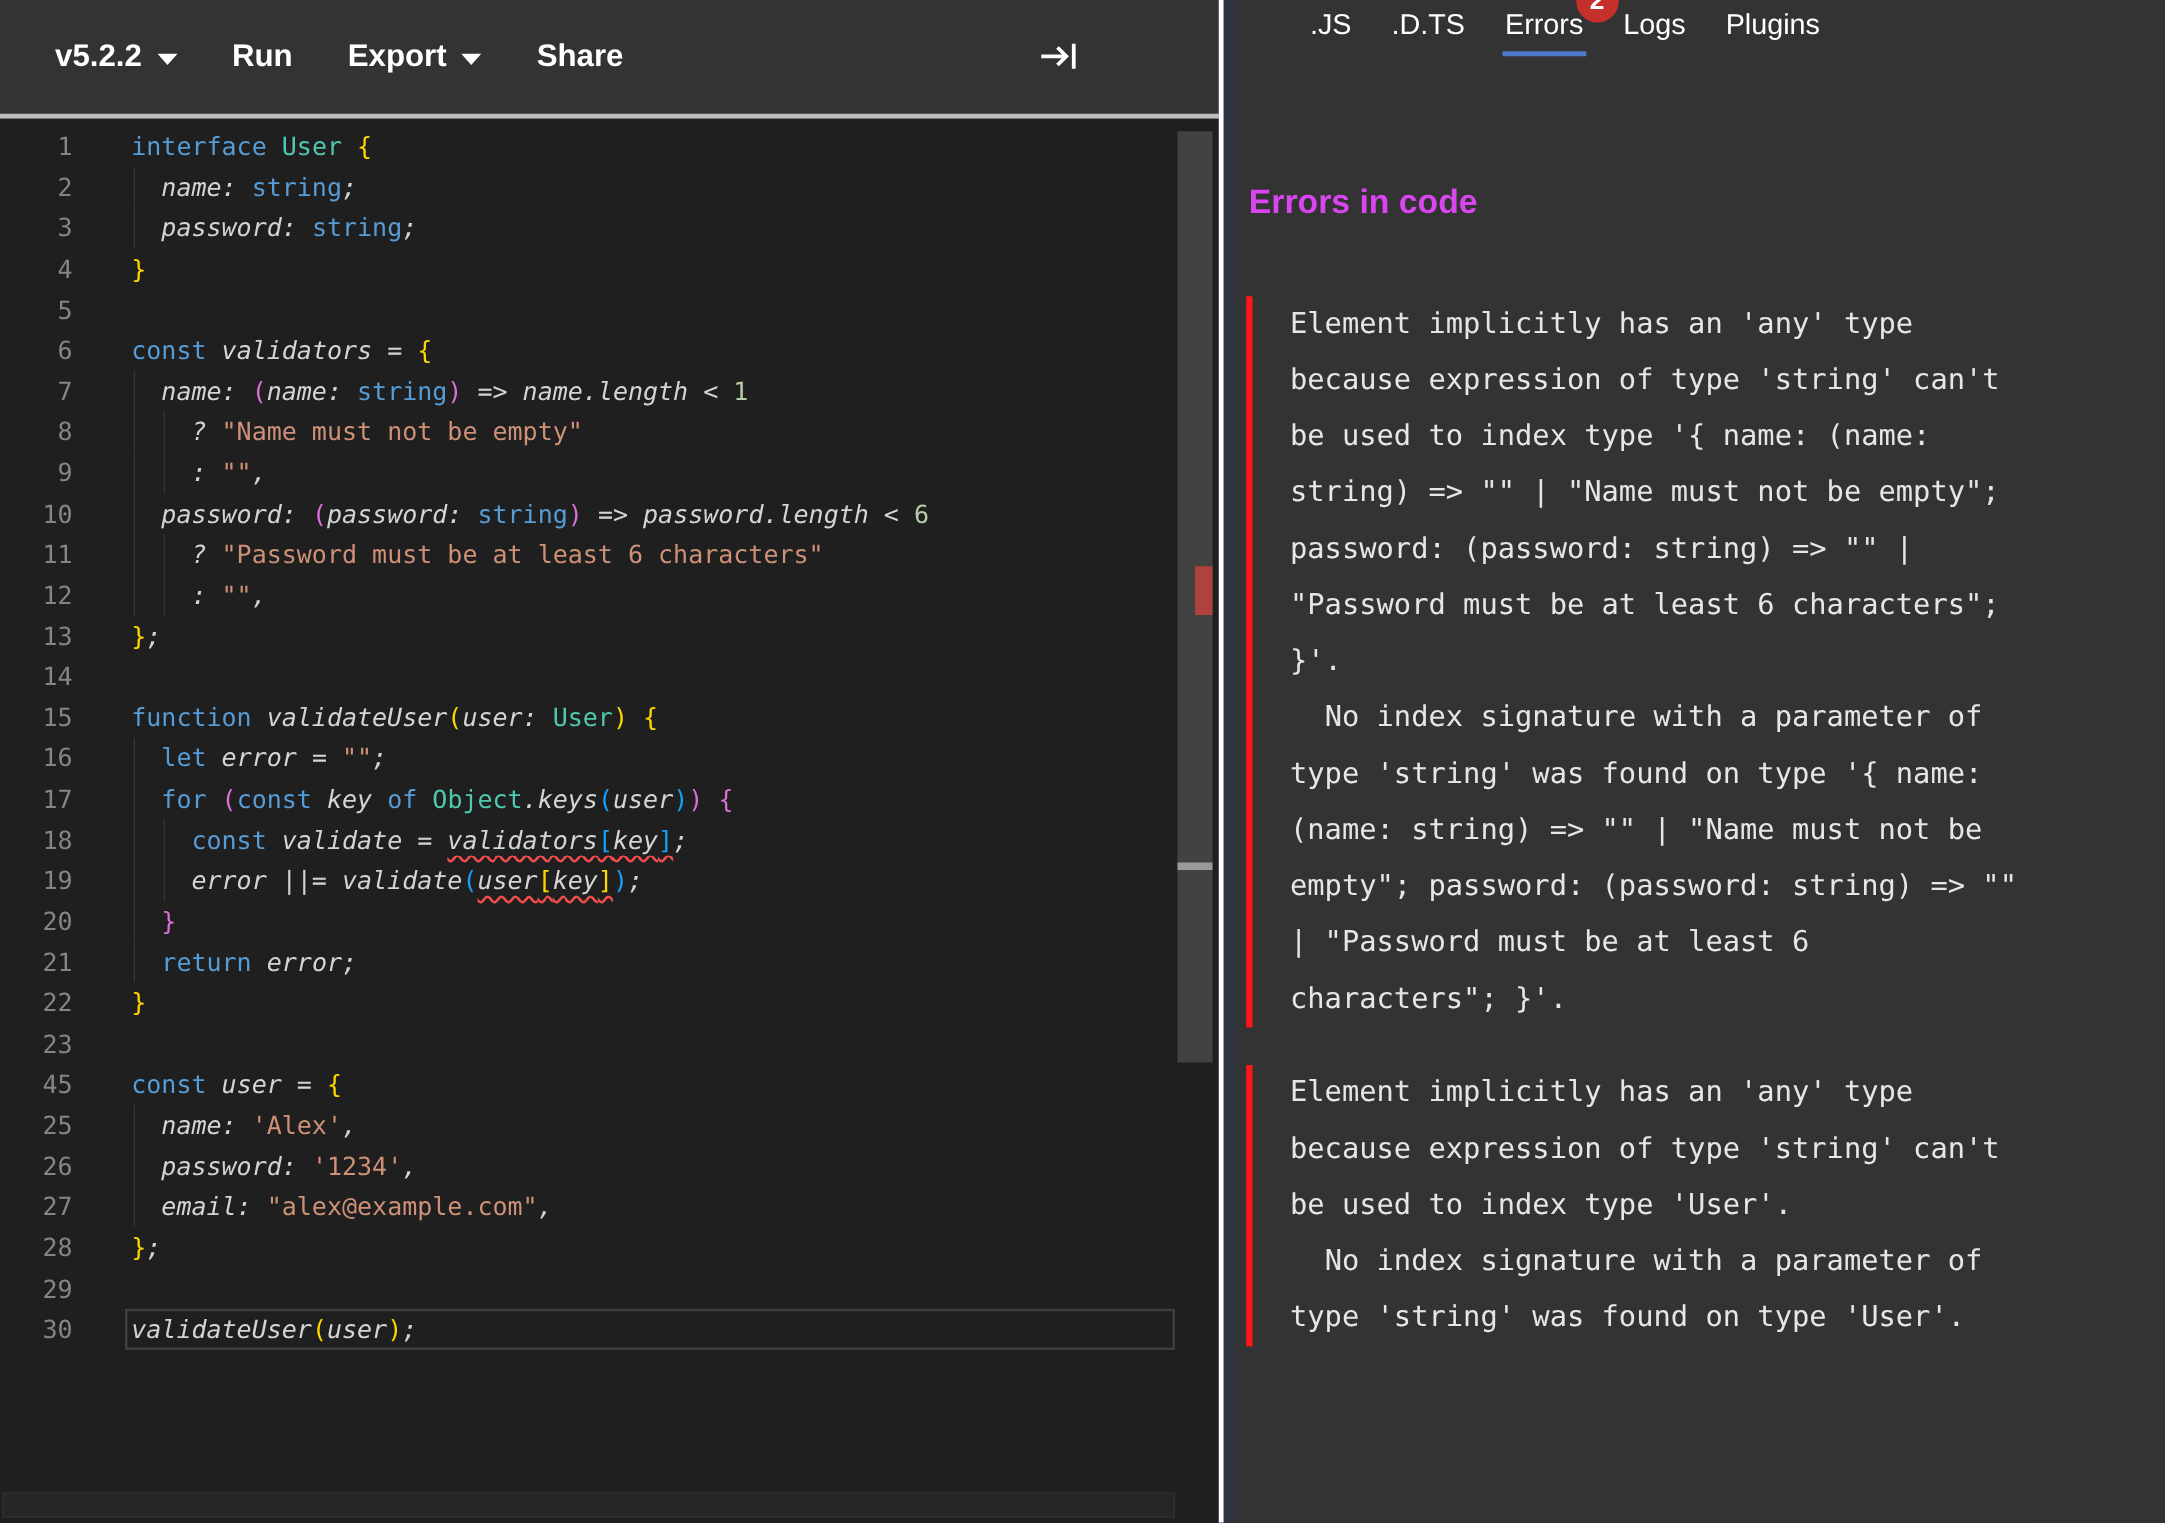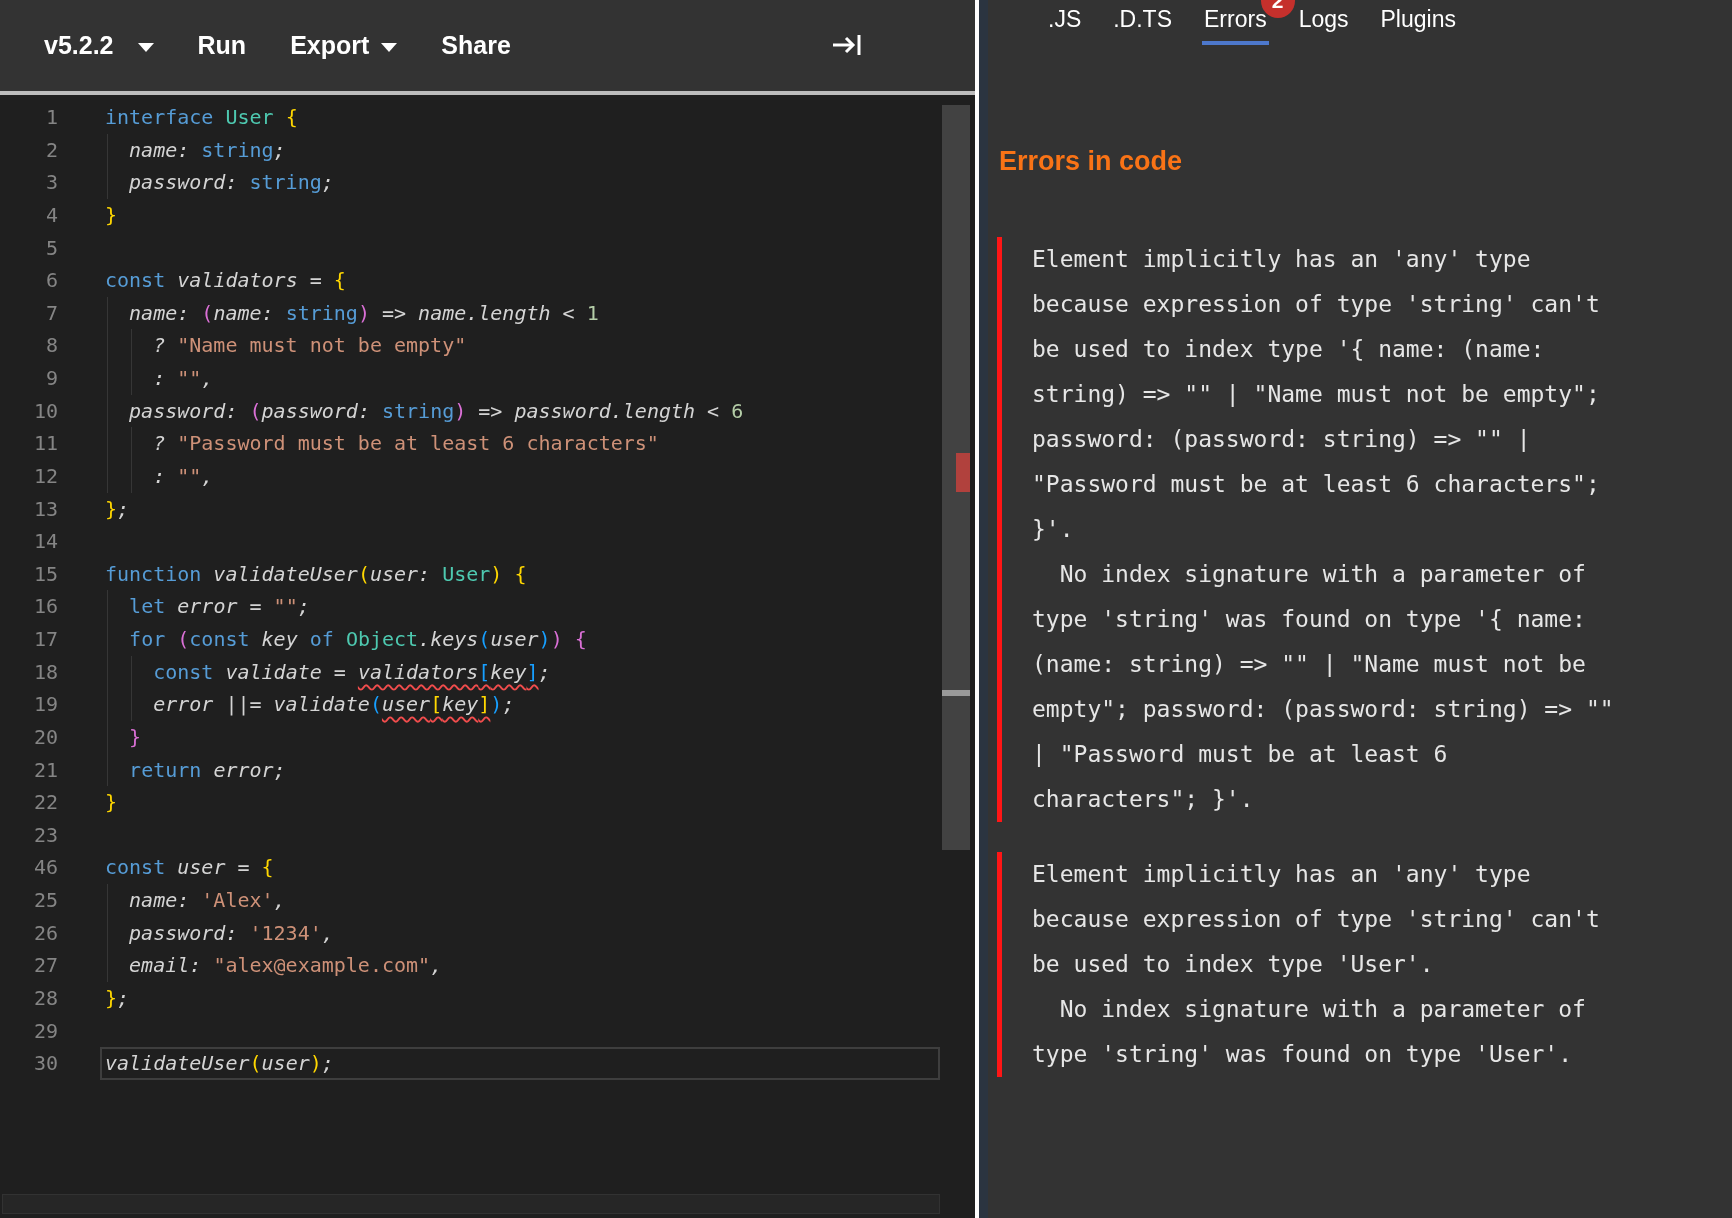--- a/index.html
+++ b/index.html
@@ -5,21 +5,21 @@
   html,body{margin:0;padding:0;background:#333333;}
   body{width:1732px;height:1218px;position:relative;overflow:hidden;
        font-family:"Liberation Sans",sans-serif;-webkit-font-smoothing:antialiased;}
 
   
   .left-pane{position:absolute;left:0;top:0;width:975px;height:1218px;background:#1f1f1f;}
   .toolbar{position:absolute;left:0;top:0;width:975px;height:91px;background:#333333;
            border-bottom:4px solid #bdbdbd;display:flex;align-items:center;box-sizing:content-box;}
   .toolbar .tb-item{color:#ffffff;font-size:25px;font-weight:600;margin-left:44px;cursor:pointer;
                     display:flex;align-items:center;white-space:nowrap;}
-  .toolbar .tb-item:first-child{gap:12px;}
+  .toolbar .tb-item:first-child{}
   .caret{display:inline-block;width:0;height:0;border-left:8px solid transparent;
          border-right:8px solid transparent;border-top:9px solid #ffffff;margin-left:12px;margin-top:4px;}
   .collapse-btn{position:absolute;left:830px;top:30px;cursor:pointer;}
 
   .editor{position:absolute;left:0;top:95px;width:975px;height:1123px;background:#1f1f1f;overflow:hidden;}
   .code-lines{position:absolute;left:0;top:6px;width:975px;}
   .line{display:flex;height:32.63px;line-height:32.63px;position:relative;
         font-family:"DejaVu Sans Mono","Liberation Mono",monospace;font-size:20px;}
   .num{width:58px;flex:none;text-align:right;color:#858585;user-select:none;}
   .code{margin-left:47px;position:relative;white-space:pre;}
@@ -45,21 +45,21 @@
   
   .right-pane{position:absolute;left:988px;top:0;width:744px;height:1218px;background:#333333;}
   .tabs{position:absolute;left:0;top:0;height:95px;display:flex;align-items:flex-start;
         padding-left:58px;gap:28px;}
   .tab{color:#ffffff;font-size:23px;cursor:pointer;position:relative;padding:6px 2px 8px 2px;
        border-bottom:4px solid transparent;white-space:nowrap;}
   .tab.active{border-bottom-color:#4d78cc;}
   .tab-badge{position:absolute;right:-26px;top:-16px;width:34px;height:34px;border-radius:50%;
              background:#c5302c;color:#ffffff;font-size:21px;font-weight:bold;text-align:center;
              line-height:34px;}
-  .panel-heading{position:absolute;left:11px;top:146px;color:#f97316;font-size:27px;font-weight:bold;}
+  .panel-heading{position:absolute;left:11px;top:146px;color:#d946ef;font-size:27px;font-weight:bold;}
   .error-block{position:absolute;left:9px;width:600px;border-left:5px solid #ff1616;padding-left:30px;
                color:#e6e6e6;font-family:"DejaVu Sans Mono","Liberation Mono",monospace;
                font-size:23px;line-height:45px;white-space:pre-wrap;}
   .error-block.first{top:237px;}
   .error-block.second{top:852px;}
 </style>
 </head>
 <body>
 
 <div class="left-pane">
@@ -176,21 +176,21 @@
         </div>
         <div class="line">
           <span class="num">22</span>
           <span class="code"><span class="y">}</span></span>
         </div>
         <div class="line">
           <span class="num">23</span>
           <span class="code"></span>
         </div>
         <div class="line">
-          <span class="num">46</span>
+          <span class="num">45</span>
           <span class="code"><span class="b">const</span><span class="w"> user = </span><span class="y">{</span></span>
         </div>
         <div class="line">
           <span class="num">25</span>
           <span class="code"><i class="guide" style="left: calc(0ch + 2px);"></i><span class="w">  name: </span><span class="s">'Alex'</span><span class="w">,</span></span>
         </div>
         <div class="line">
           <span class="num">26</span>
           <span class="code"><i class="guide" style="left: calc(0ch + 2px);"></i><span class="w">  password: </span><span class="s">'1234'</span><span class="w">,</span></span>
         </div>

